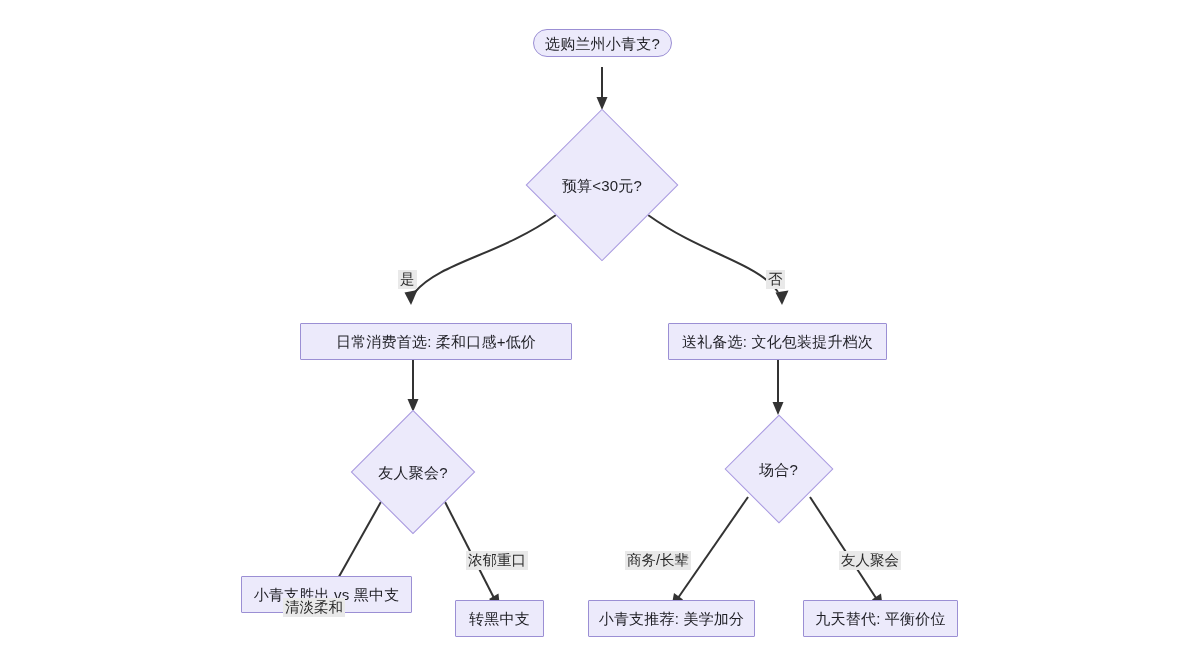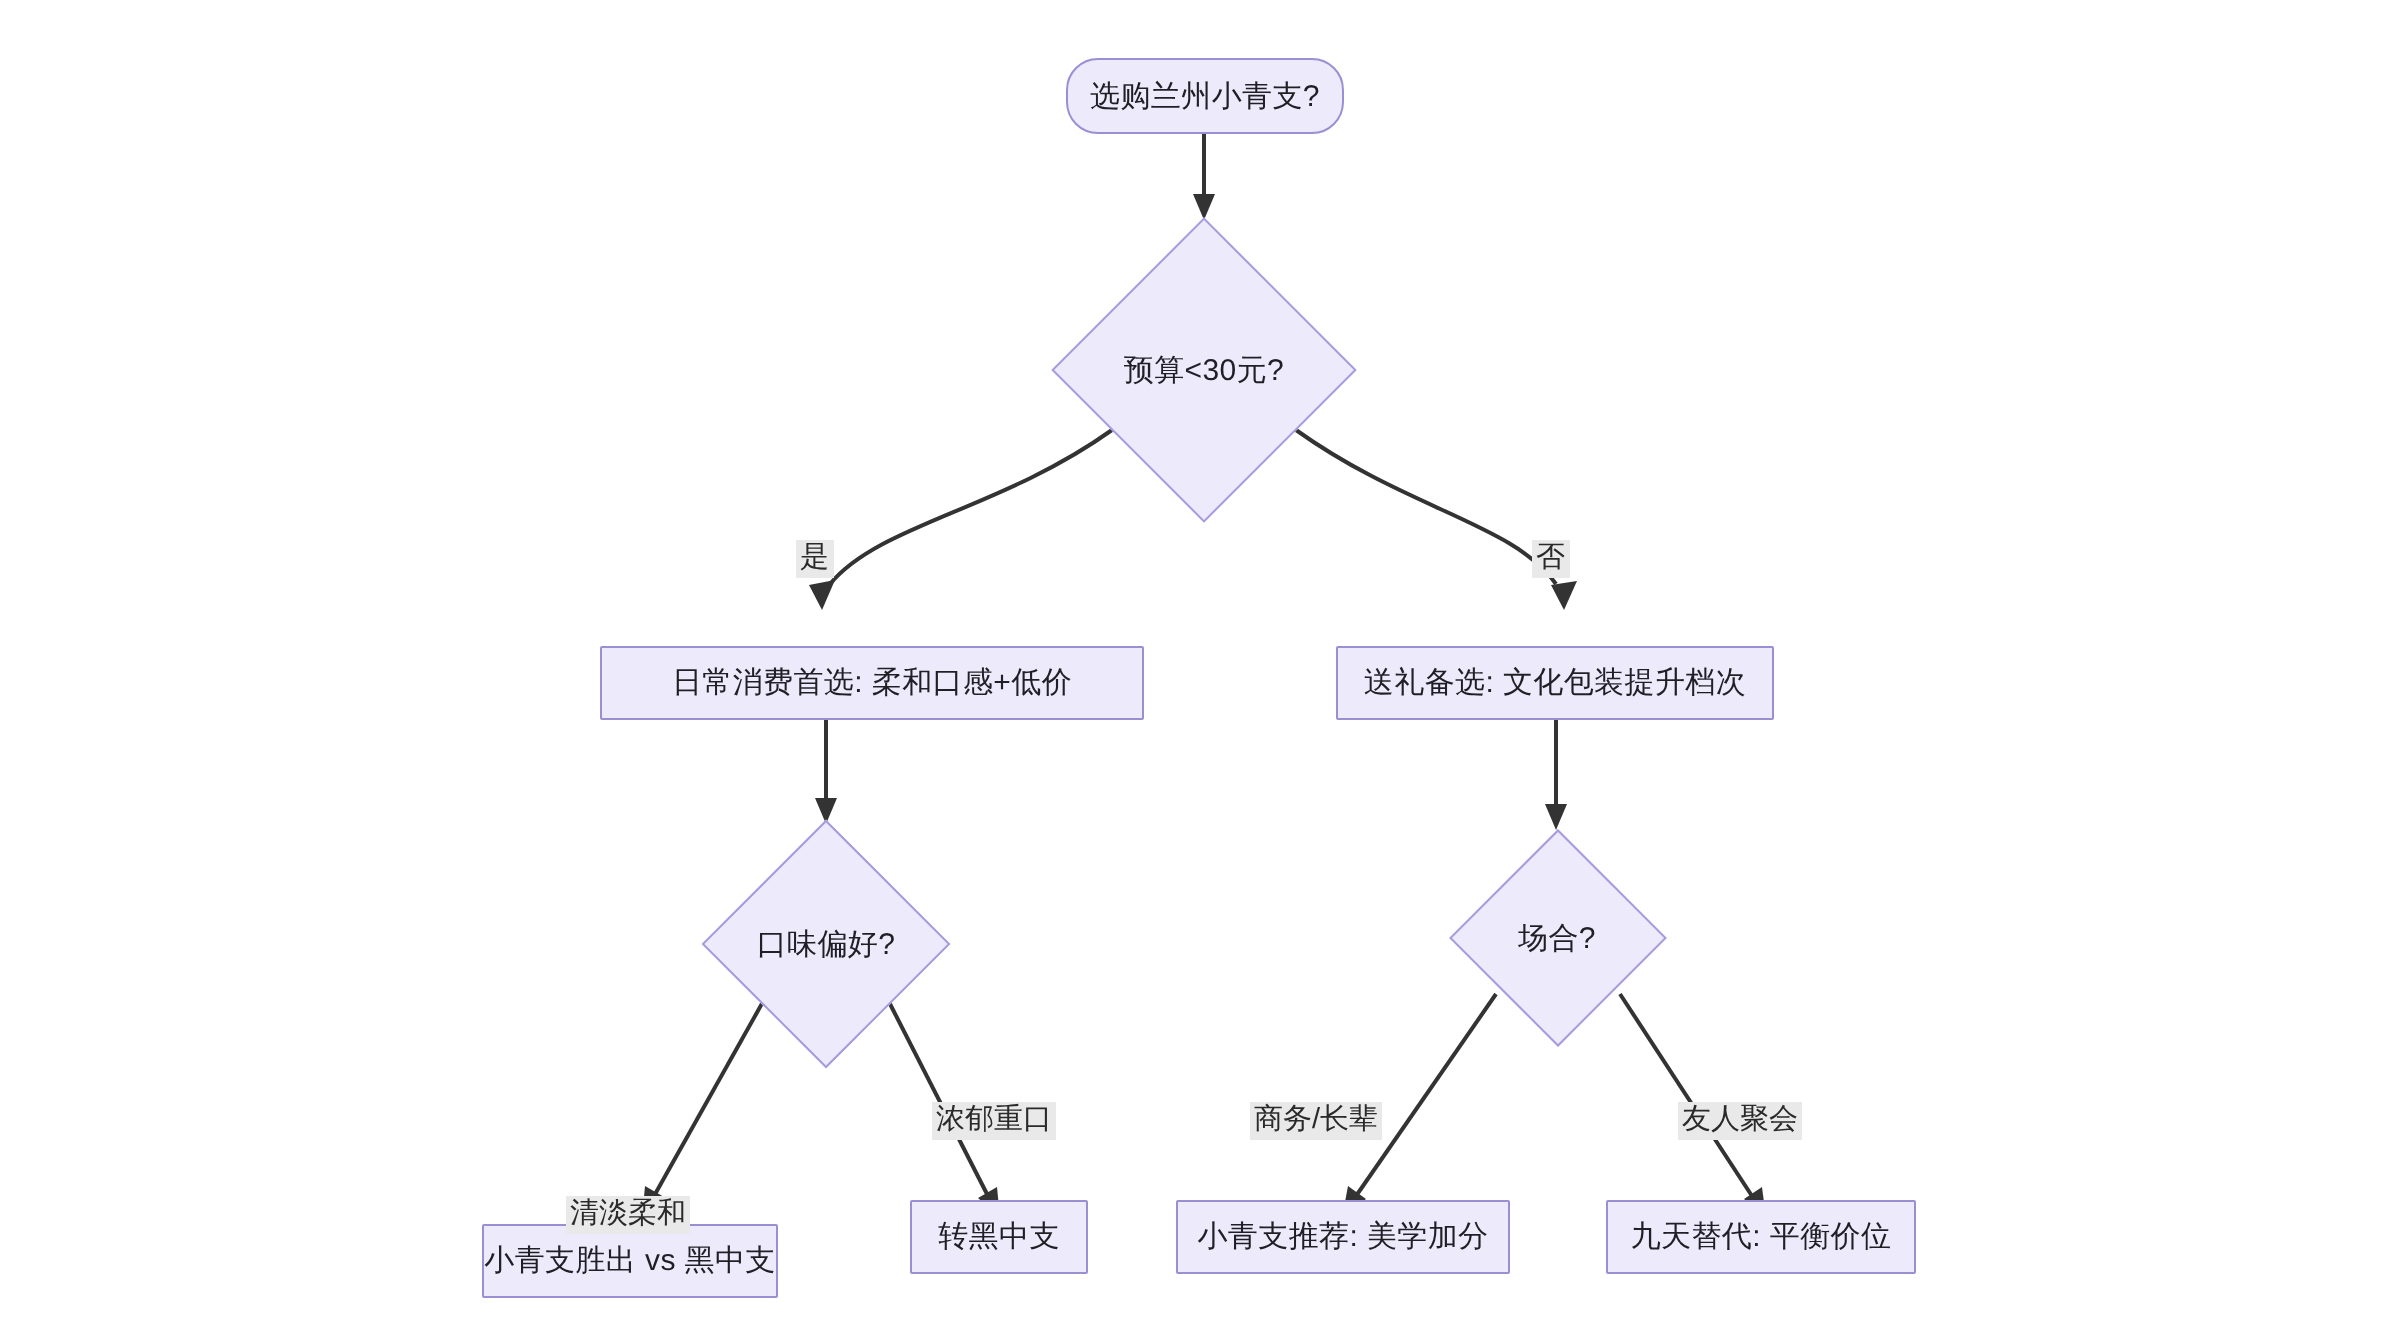--- a/index.html
+++ b/index.html
@@ -134,48 +134,48 @@
       <path class="edge-path" d="M 748,497 L 678,598"></path>
       <polygon class="arrow-head" points="671,609 683,599.5 674,593"></polygon>
     </g>
 
     <g>
       <path class="edge-path" d="M 810,497 L 876,598"></path>
       <polygon class="arrow-head" points="883,609 881,593.5 872,599.5"></polygon>
     </g>
   </svg>
 
-  <div class="node rect" style="left:533px; top:29px; width:139px; height:38px;border-radius:16px;">
+  <div class="node rect" style="left:533px; top:29px; width:139px; height:28px;border-radius:16px;">
     <span class="node-label">选购兰州小青支?</span>
   </div>
 
   <div class="node diamond" style="left:527px; top:110px; width:150px; height:150px;">
     <span class="diamond-shape" style="width:106px; height:106px;"></span>
     <span class="node-label">预算&lt;30元?</span>
   </div>
 
   <div class="node rect" style="left:300px; top:323px; width:272px; height:37px;">
     <span class="node-label">日常消费首选: 柔和口感+低价</span>
   </div>
 
   <div class="node rect" style="left:668px; top:323px; width:219px; height:37px;">
     <span class="node-label">送礼备选: 文化包装提升档次</span>
   </div>
 
   <div class="node diamond" style="left:341px; top:412px; width:144px; height:120px;">
     <span class="diamond-shape" style="width:86px; height:86px;"></span>
-    <span class="node-label">口味偏好?</span>
+    <span class="node-label">友人聚会?</span>
   </div>
 
   <div class="node diamond" style="left:722px; top:415px; width:113px; height:108px;justify-content:center;">
     <span class="diamond-shape" style="width:75px; height:75px;"></span>
     <span class="node-label">场合?</span>
   </div>
 
-  <div class="node rect" style="left:241px; top:612px; width:148px; height:37px;text-align:center;">
+  <div class="node rect" style="left:241px; top:576px; width:171px; height:37px;text-align:center;">
     <span class="node-label">小青支胜出 vs 黑中支</span>
   </div>
 
   <div class="node rect" style="left:455px; top:600px; width:89px; height:37px;justify-content:center;">
     <span class="node-label">转黑中支</span>
   </div>
 
   <div class="node rect" style="left:588px; top:600px; width:167px; height:37px;">
     <span class="node-label">小青支推荐: 美学加分</span>
   </div>

